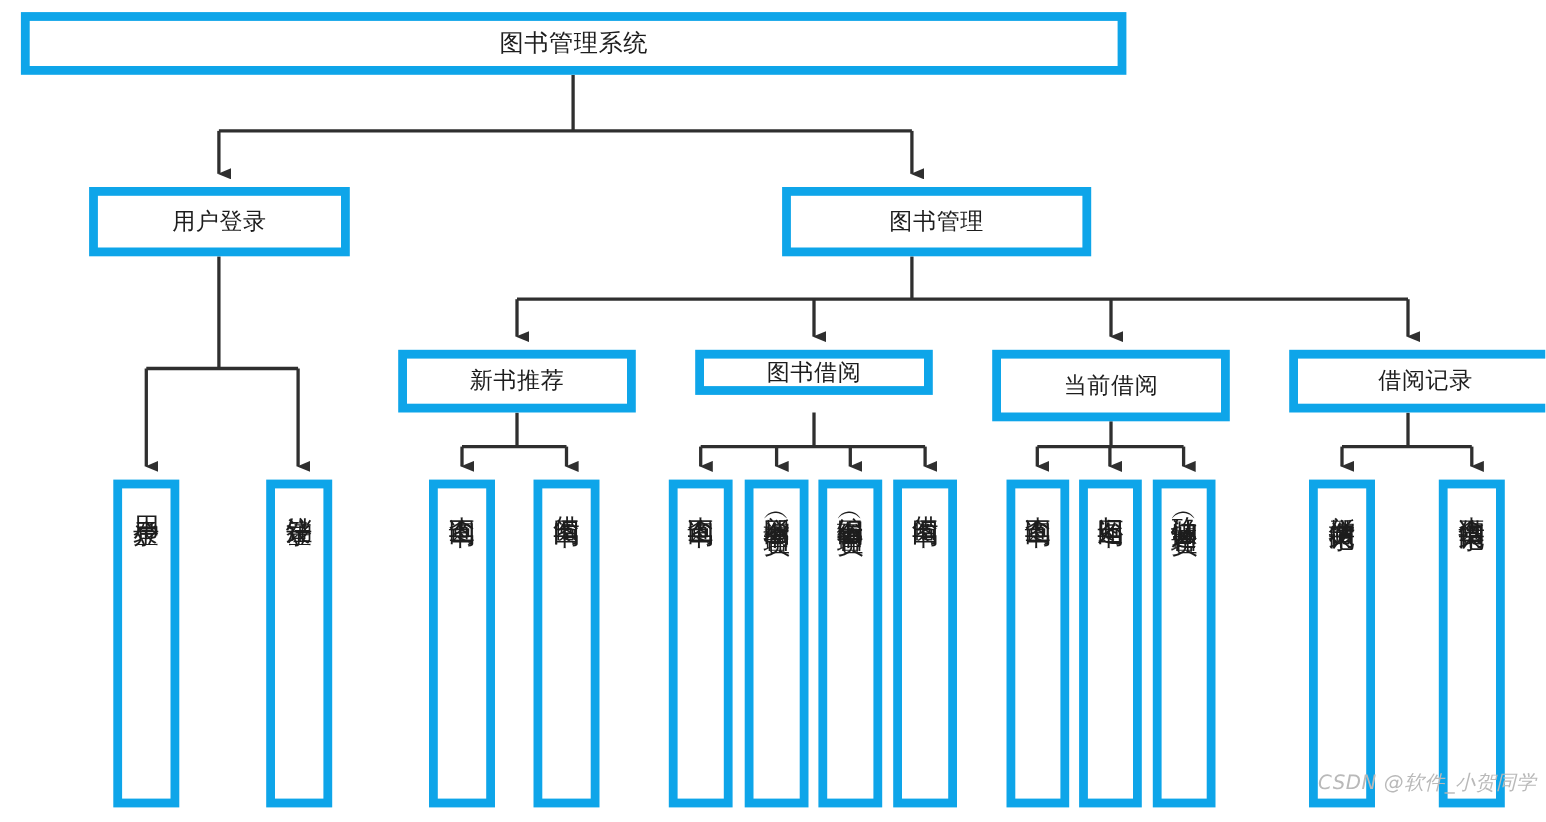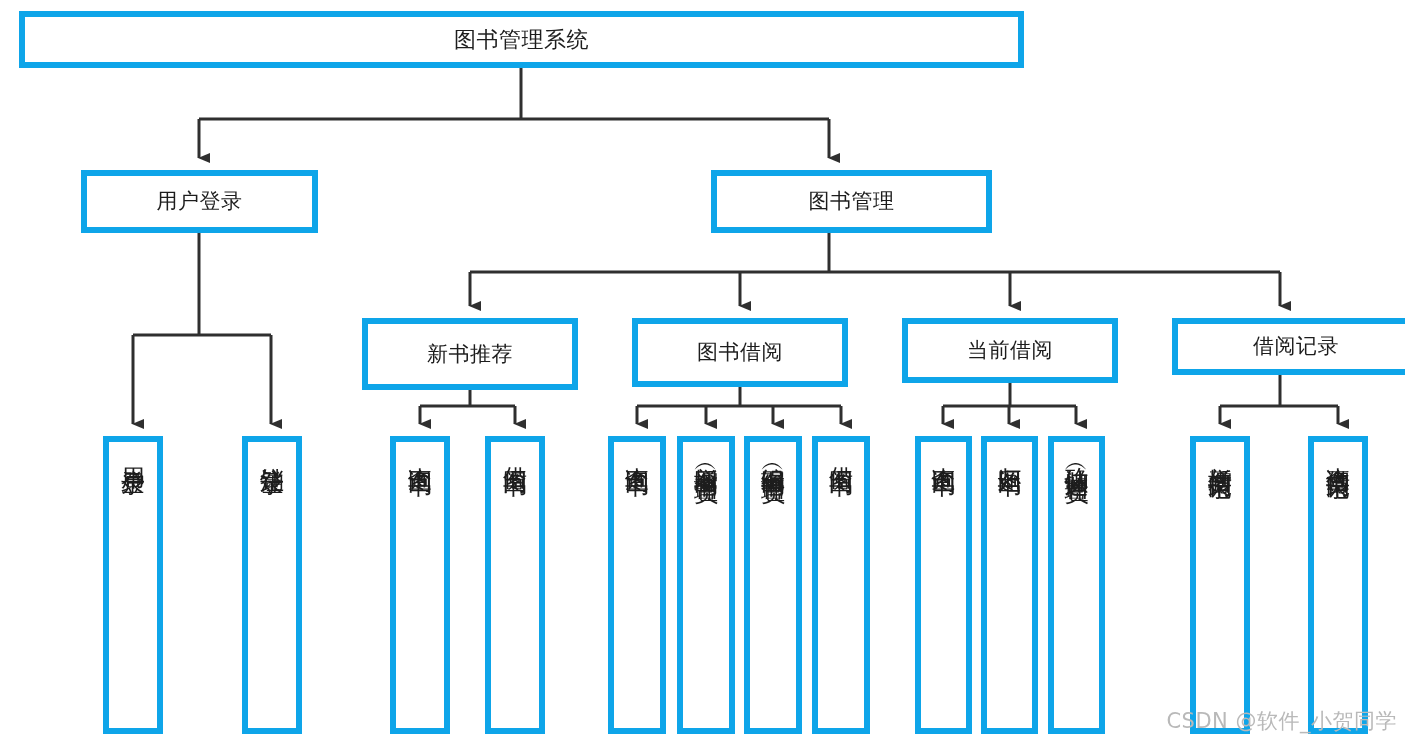--- a/index.html
+++ b/index.html
@@ -22,21 +22,21 @@
     position: absolute;
     left: 0;
     top: 0;
     width: 1405px;
     height: 747px;
   }
   .node-box {
     position: absolute;
     box-sizing: border-box;
     background: #ffffff;
-    border: 6px solid #0ea5e9;
+    border: 8px solid #0ea5e9;
     display: flex;
     align-items: center;
     justify-content: center;
     overflow: hidden;
   }
   .node-label {
     color: #1d1d1d;
     font-family: "DejaVu Sans", "Liberation Sans", sans-serif;
     line-height: 1.08;
     white-space: nowrap;
@@ -57,27 +57,28 @@
     font-size: 24px;
     writing-mode: vertical-rl;
     text-orientation: upright;
     letter-spacing: 2px;
     line-height: 1;
     max-height: 100%;
   }
   .watermark {
     position: absolute;
     right: 8px;
-    bottom: 12px;
-    font-size: 21px;
+    bottom: 24px;
+    font-size: 18px;
     color: #b9b9b9;
     font-family: "DejaVu Sans", "Liberation Sans", sans-serif;
     letter-spacing: 0.5px;
     user-select: none;
     white-space: nowrap;
+    font-style: italic;
   }
 </style>
 </head>
 <body>
 
 <div id="diagram-root">
 
   <svg id="diagram-svg" viewBox="0 0 1405 747" xmlns="http://www.w3.org/2000/svg">
     <defs>
       <marker id="arrowhead" markerWidth="10" markerHeight="12" refX="5" refY="11" orient="auto" markerUnits="userSpaceOnUse">
@@ -134,24 +135,24 @@
     <span class="node-label">图书管理系统</span>
   </div>
 
   <div class="node-box horizontal" style="left:81px; top:170px; width:237px; height:63px;">
     <span class="node-label">用户登录</span>
   </div>
   <div class="node-box horizontal" style="left:711px; top:170px; width:281px; height:63px;">
     <span class="node-label">图书管理</span>
   </div>
 
-  <div class="node-box horizontal" style="left:362px; top:318px; width:216px; height:72px;">
+  <div class="node-box horizontal" style="left:362px; top:318px; width:216px; height:57px;">
     <span class="node-label">新书推荐</span>
   </div>
-  <div class="node-box horizontal" style="left:632px; top:318px; width:216px; height:69px;">
+  <div class="node-box horizontal" style="left:632px; top:318px; width:216px; height:41px;">
     <span class="node-label">图书借阅</span>
   </div>
   <div class="node-box horizontal" style="left:902px; top:318px; width:216px; height:65px;">
     <span class="node-label">当前借阅</span>
   </div>
   <div class="node-box horizontal" style="left:1172px; top:318px; width:248px; height:57px;">
     <span class="node-label">借阅记录</span>
   </div>
 
   <div class="node-box vertical" style="left:103px; top:436px; width:60px; height:298px;">

